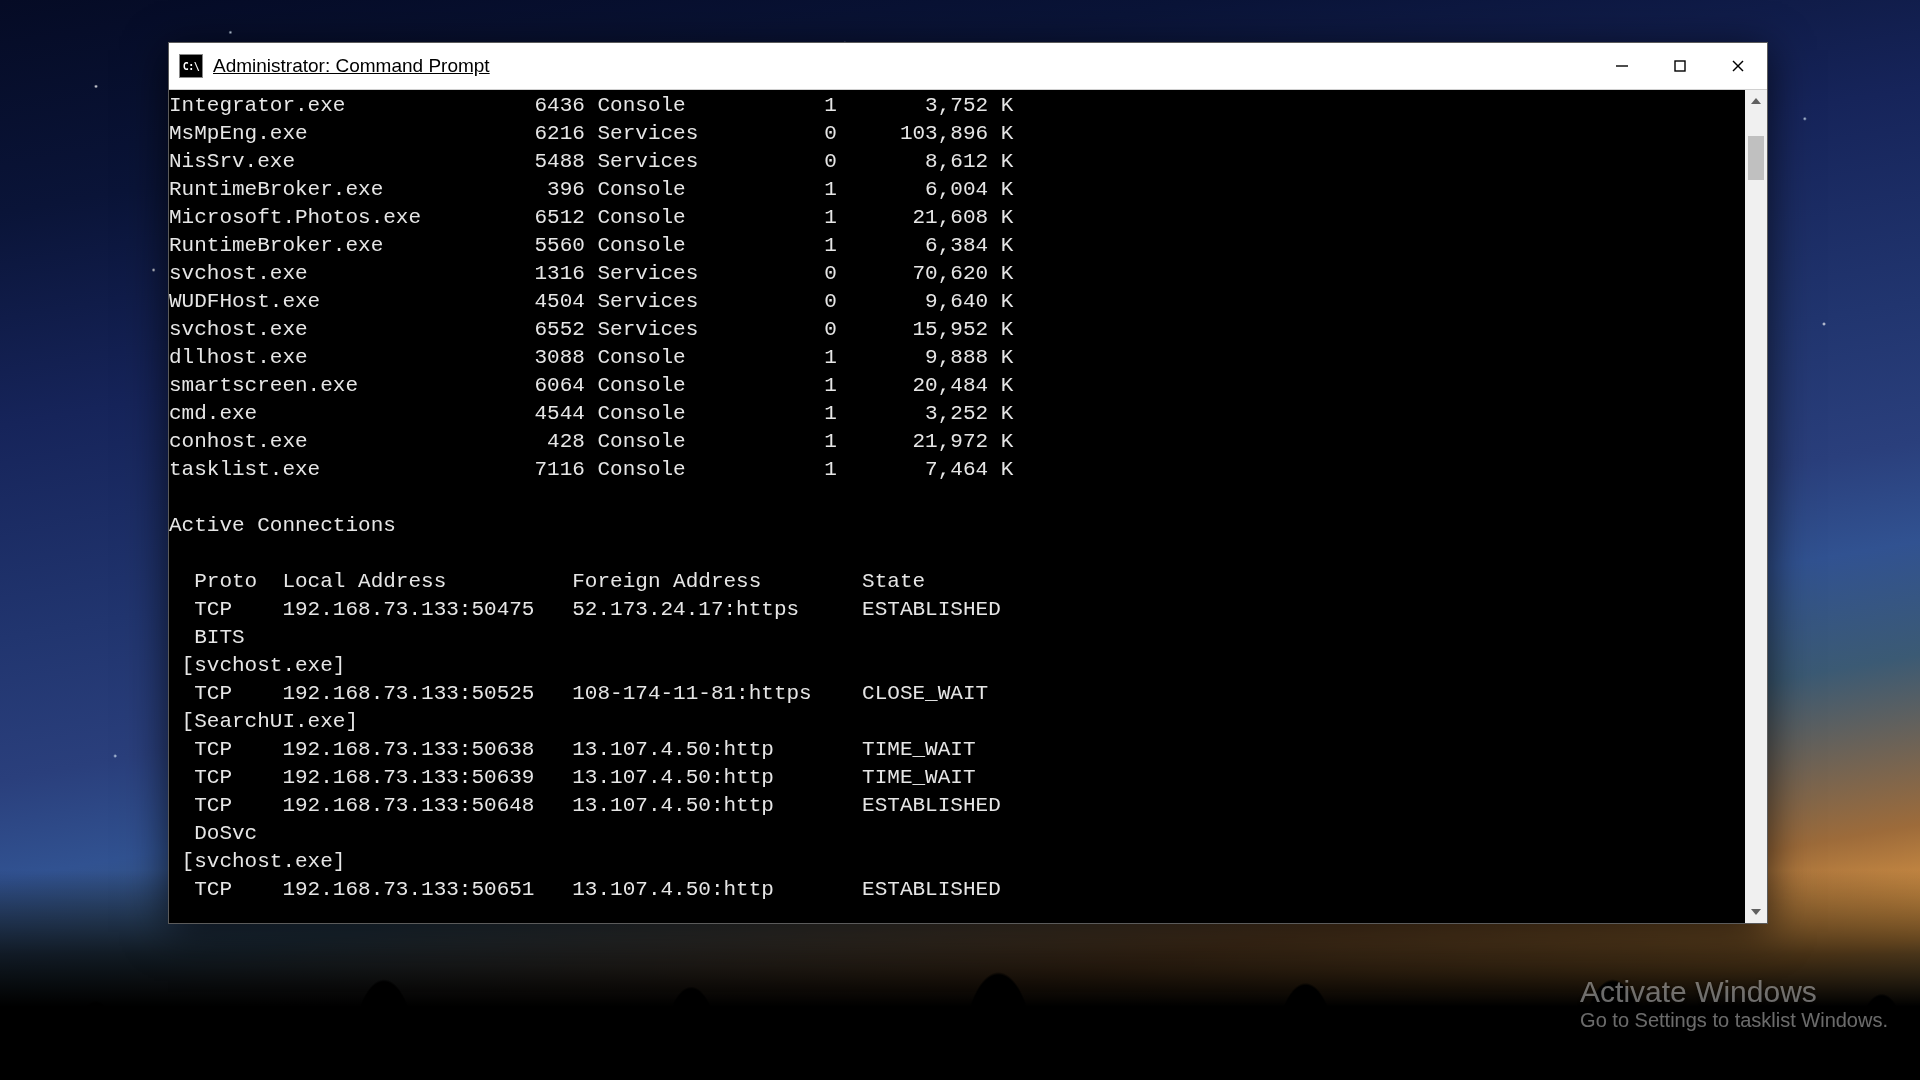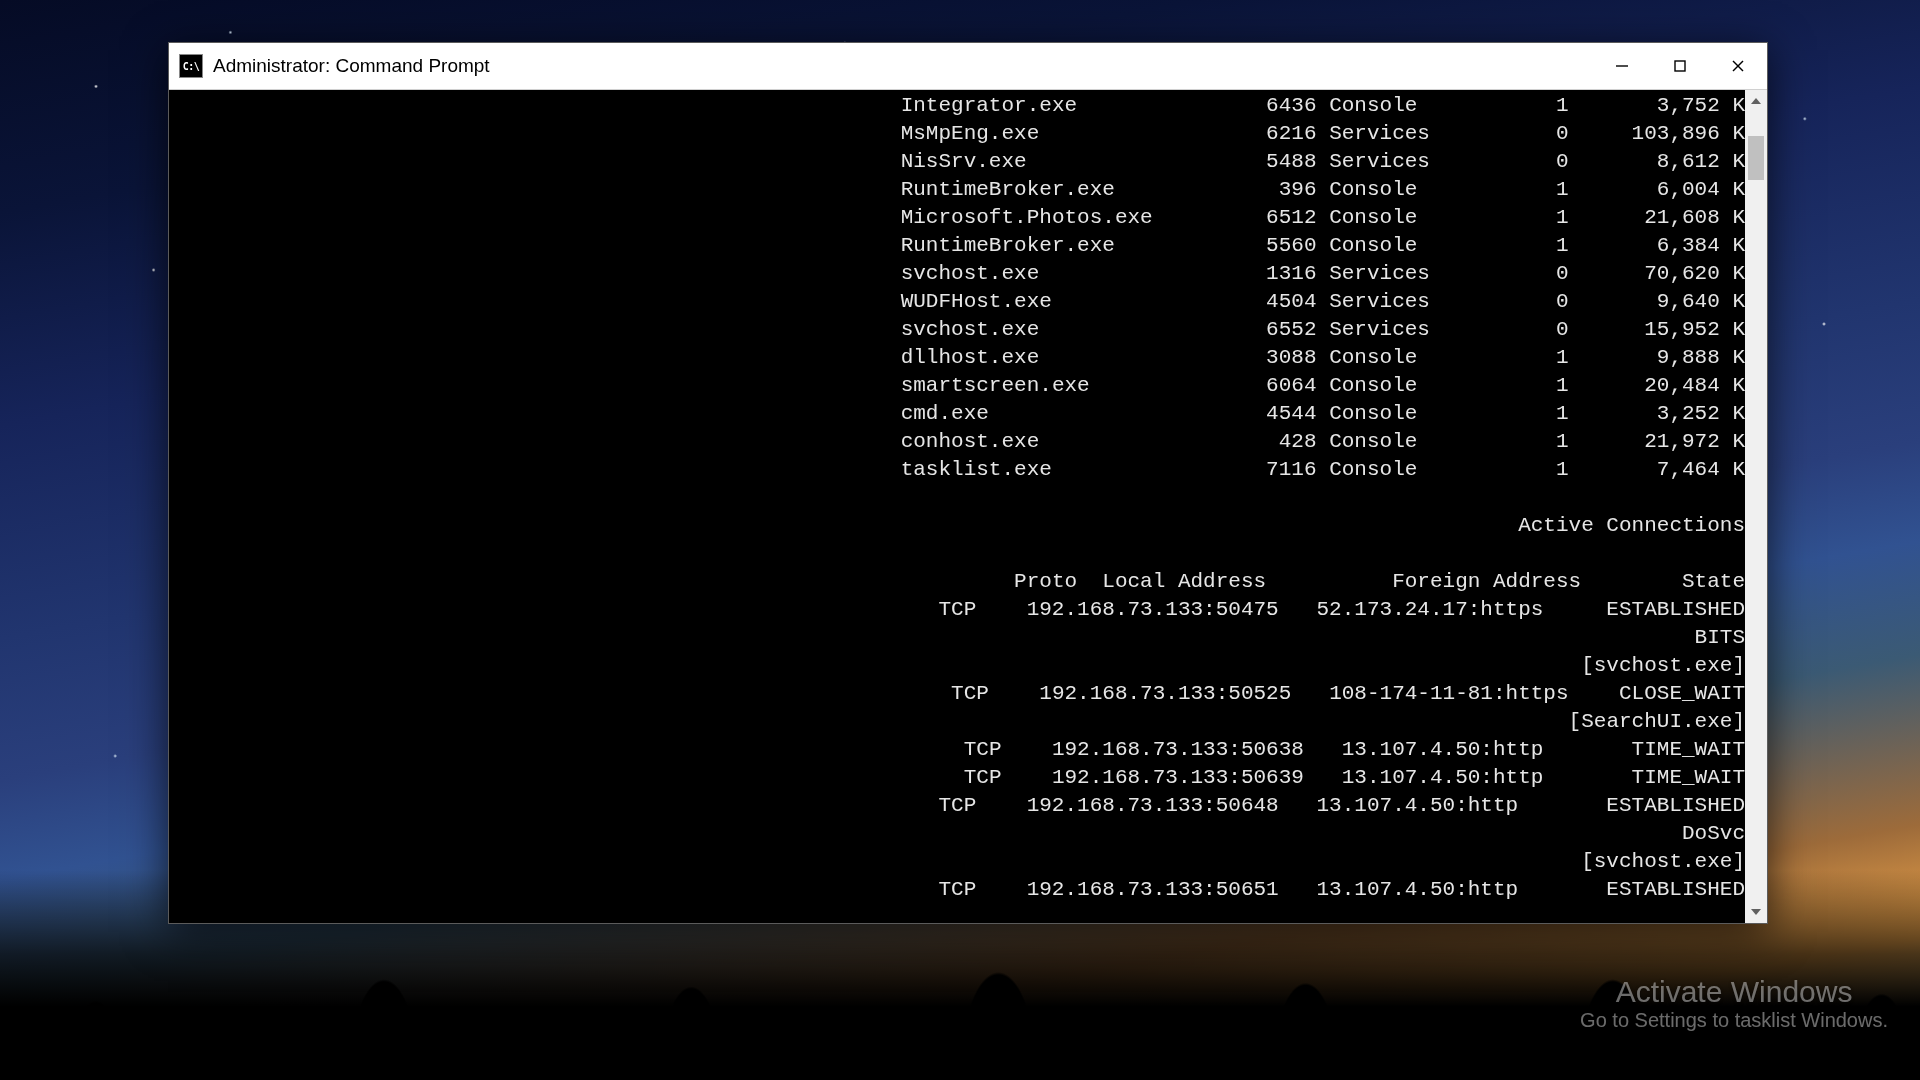--- a/index.html
+++ b/index.html
@@ -115,35 +115,35 @@
     font-family: "Consolas", monospace;
     font-size: 10px; font-weight:bold;
     color:#fff;
     background:#000;
     border:1px solid #888;
     letter-spacing:-0.5px;
   }
   .titlebar .title {
     font-size: 19px;
     color:#000;
+    text-decoration:underline;
   }
   .titlebar .spacer { flex:1; }
   .win-btn {
     width: 58px; height: 46px;
     display:inline-flex; align-items:center; justify-content:center;
     color:#000;
   }
   .win-btn svg { width:14px; height:14px; }
 
   .client {
     flex:1;
     display:flex;
     background:#b91c1c;
     min-height:0;
-    text-align:right;
   }
   .console {
     flex:1;
     background:#000;
     color:#e6e6e6;
     font-family: "Consolas","Courier New",monospace;
     font-size: 21px;
     line-height: 28px;
     padding: 2px 0 2px 0;
     white-space: pre;
@@ -166,21 +166,21 @@
   .sb-thumb {
     position:absolute; left:3px; right:3px;
     top: 24px; height: 44px;
     background:#c0c0c0;
   }
 
   
   .watermark {
     position:absolute;
     right: 32px; bottom: 48px;
-    text-align:center;
+    text-align:left;
     color: rgba(255,255,255,0.42);
     pointer-events:none;
     text-shadow: 0 1px 3px rgba(0,0,0,0.5);
   }
   .watermark .line1 { font-size: 30px; font-weight:400; }
   .watermark .line2 { font-size: 20px; }
 </style>
 </head>
 <body>
 

